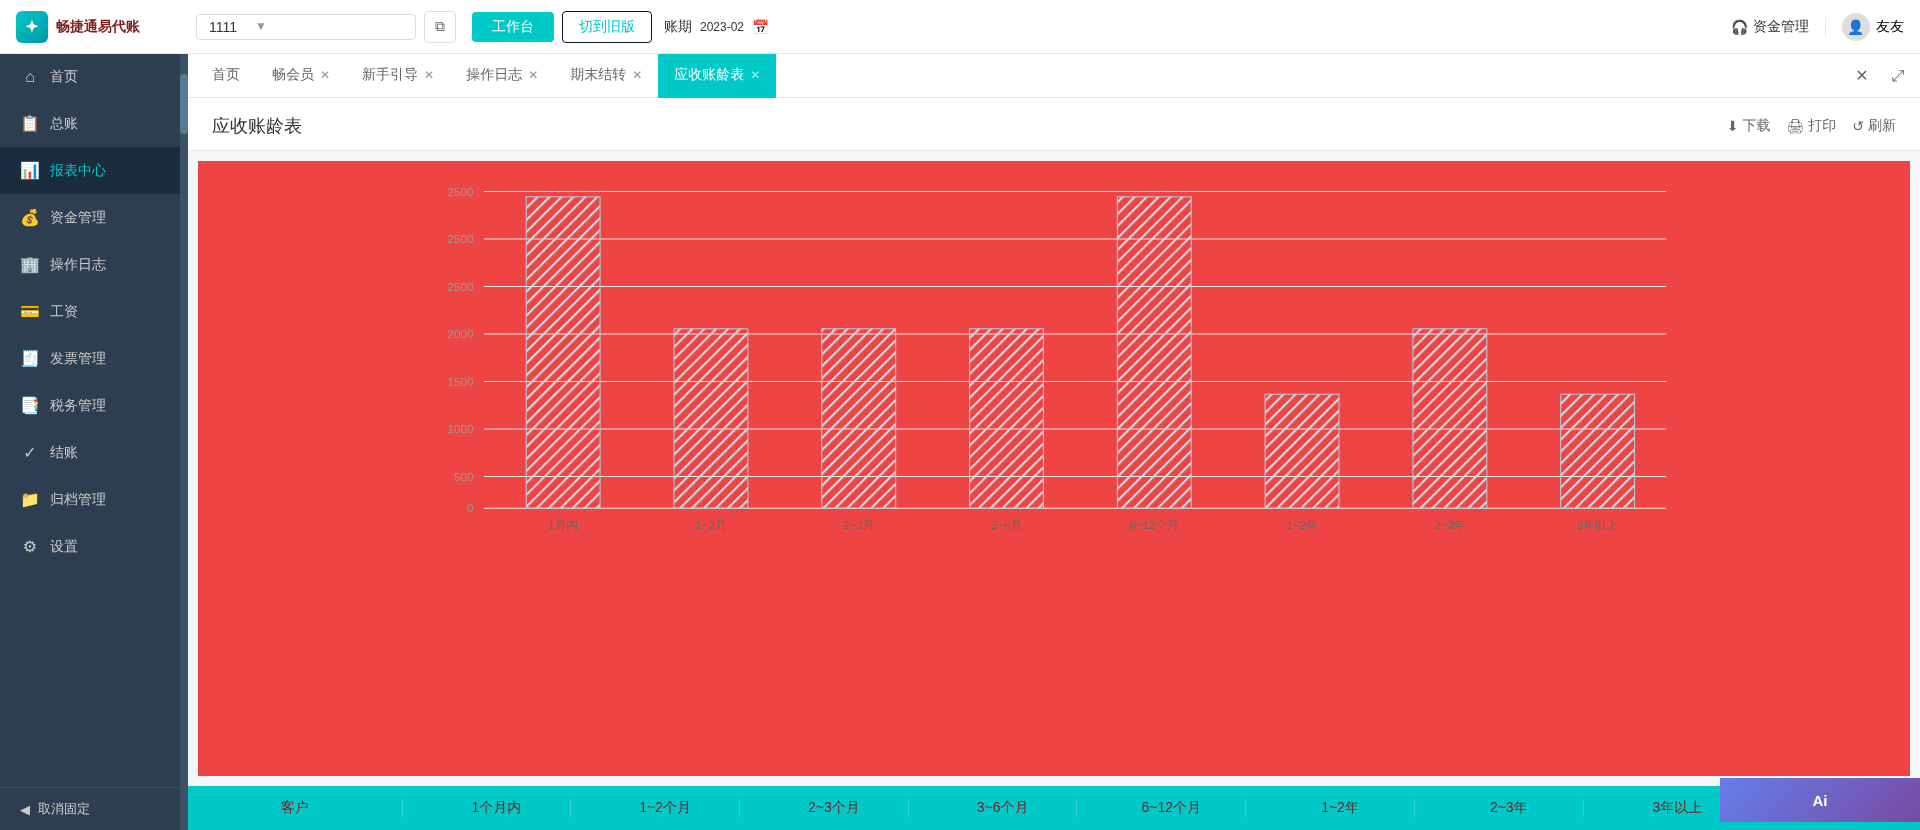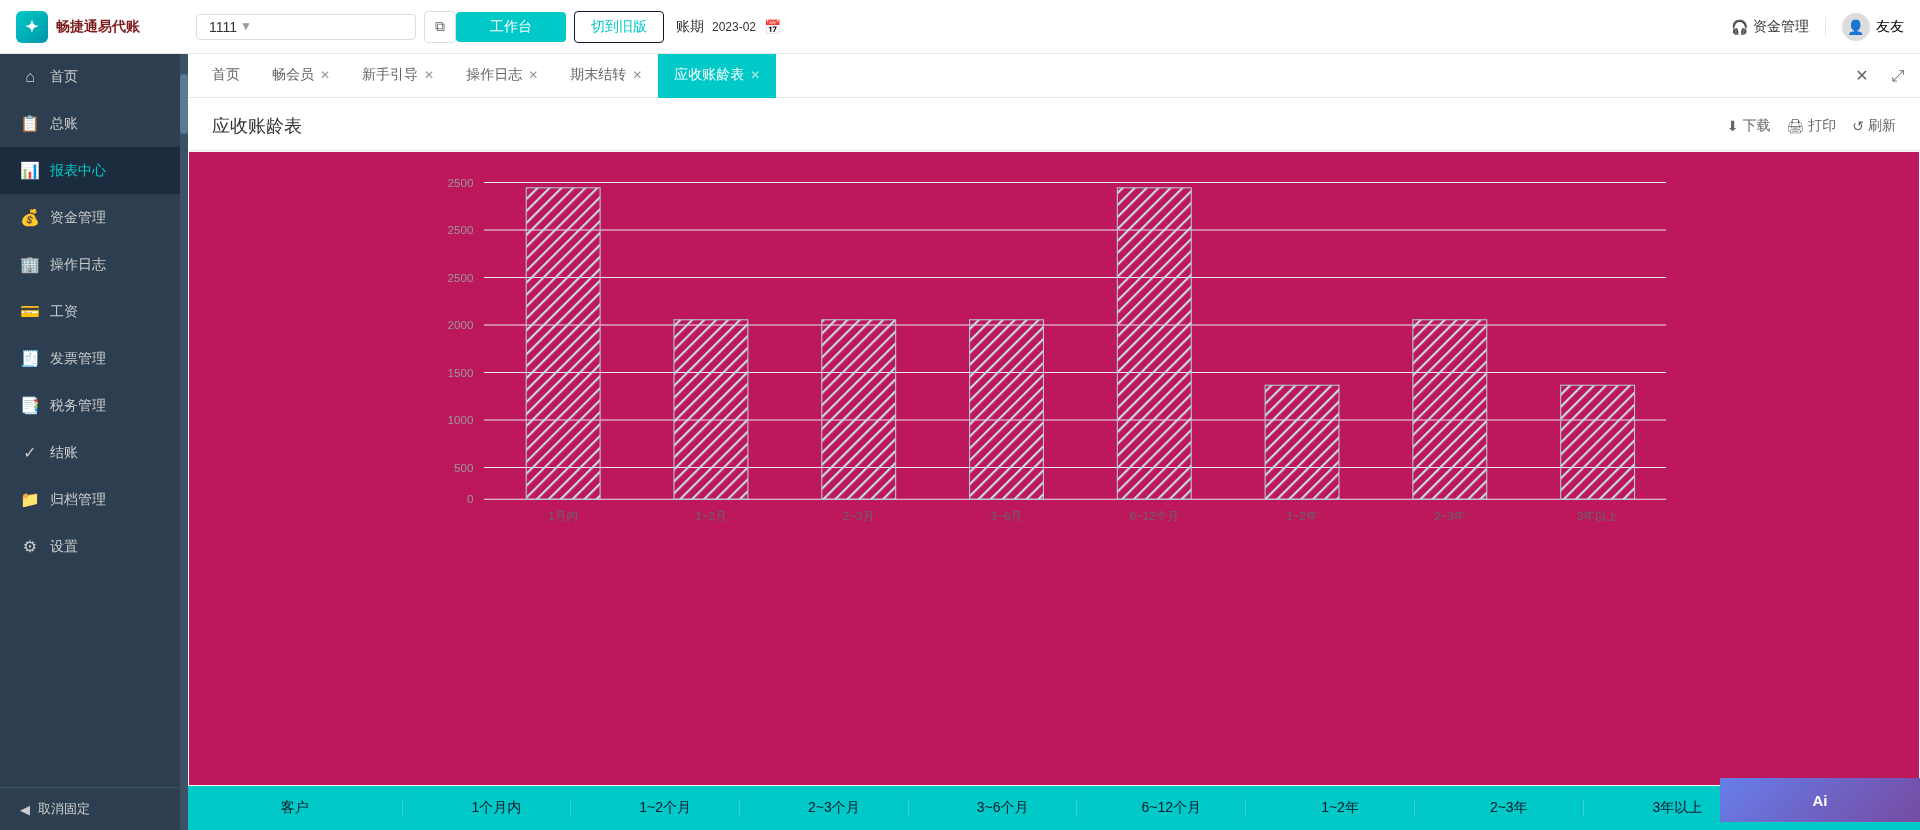--- a/index.html
+++ b/index.html
@@ -24,37 +24,37 @@
     }
     .logo-icon {
       width: 32px; height: 32px;
       background: linear-gradient(135deg, #00c9c8, #0097a7);
       border-radius: 6px;
       display: flex; align-items: center; justify-content: center;
       color: white; font-size: 16px; font-weight: bold;
     }
     .logo-text { color: #7f1d1d; font-size: 14px; font-weight: bold; }
     .company-selector {
-      display: flex; align-items: flex-start; gap: 3px;
+      display: flex; align-items: flex-start; gap: 18px;
       border: 1px solid #ddd; border-radius: 4px;
       padding: 4px 12px; cursor: pointer;
       background: #fff; min-width: 220px;
     }
     .company-name { color: #333; font-size: 14px; }
     .arrow-down { color: #999; font-size: 12px; }
     .copy-btn {
       width: 32px; height: 32px;
       border: 1px solid #ddd; border-radius: 4px;
       display: flex; align-items: center; justify-content: center;
       cursor: pointer; margin-left: 8px; color: #666;
     }
     .workspace-btn {
       background: #00c9c8; color: white; border: none;
-      padding: 6px 34px; border-radius: 4px; cursor: pointer;
-      font-size: 14px; margin-left: 0;
+      padding: 6px 20px; border-radius: 4px; cursor: pointer;
+      font-size: 14px; margin-left: 16px;
     }
     .switch-btn {
       border: 1px solid #0f172a; color: #00c9c8; background: white;
       padding: 6px 16px; border-radius: 4px; cursor: pointer;
       font-size: 14px; margin-left: 8px;
     }
     .period-area {
       display: flex; align-items: center; gap: 8px;
       margin-left: 12px; color: #333;
     }
@@ -179,38 +179,38 @@
     .page-title { font-size: 18px; color: #333; font-weight: 500; }
     .page-actions { display: flex; align-items: center; gap: 16px; }
     .action-btn {
       display: flex; align-items: center; gap: 4px;
       color: #666; cursor: pointer; font-size: 14px;
     }
 
     
     .chart-container {
       flex: 1;
-      background: #be185d;
-      margin: 1px;
+      background: #ef4444;
+      margin: 10px;
       padding: 20px 30px 10px;
       position: relative;
       min-height: 420px;
     }
 
     .chart-svg-area {
       width: 100%;
       height: 380px;
       position: relative;
     }
 
     
     .table-header-row {
       display: flex;
       background: #00c9c8;
-      color: #0f172a;
+      color: #7f1d1d;
       flex-shrink: 0;
       height: 44px;
       align-items: center;
       gap: 20px;
     }
     .table-header-cell {
       flex: 1;
       text-align: center;
       font-size: 14px;
       padding: 0 8px;

